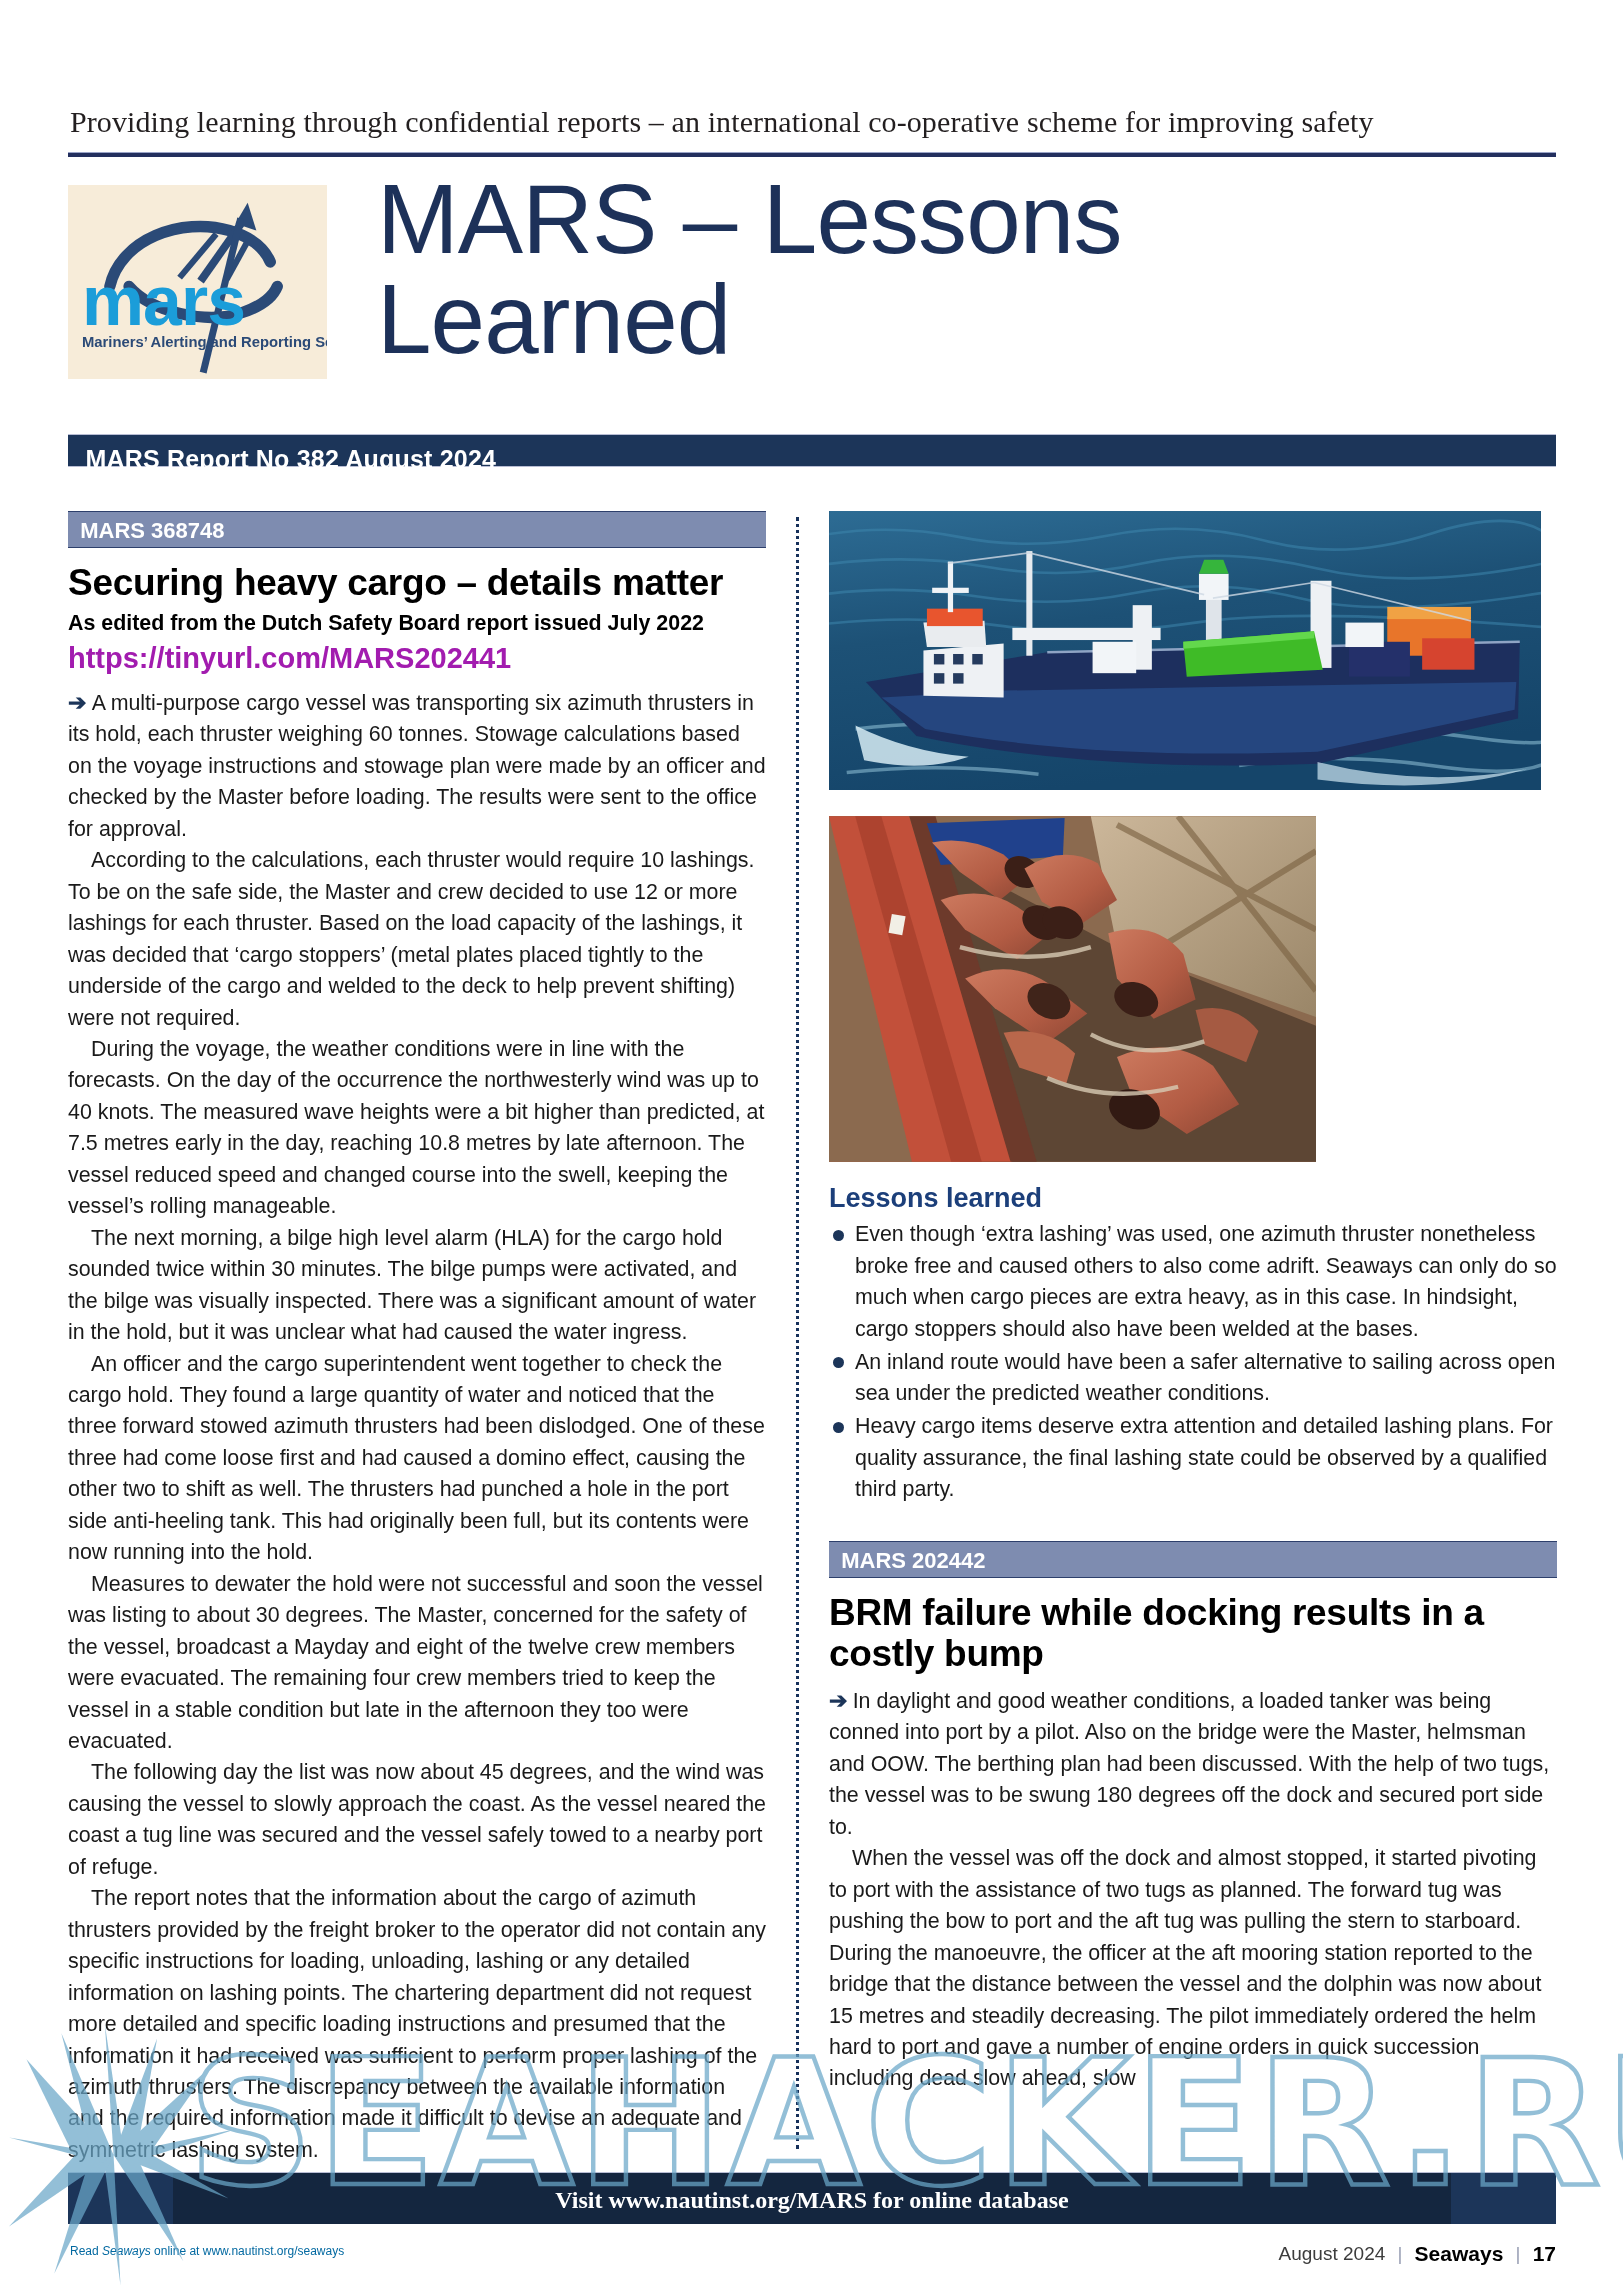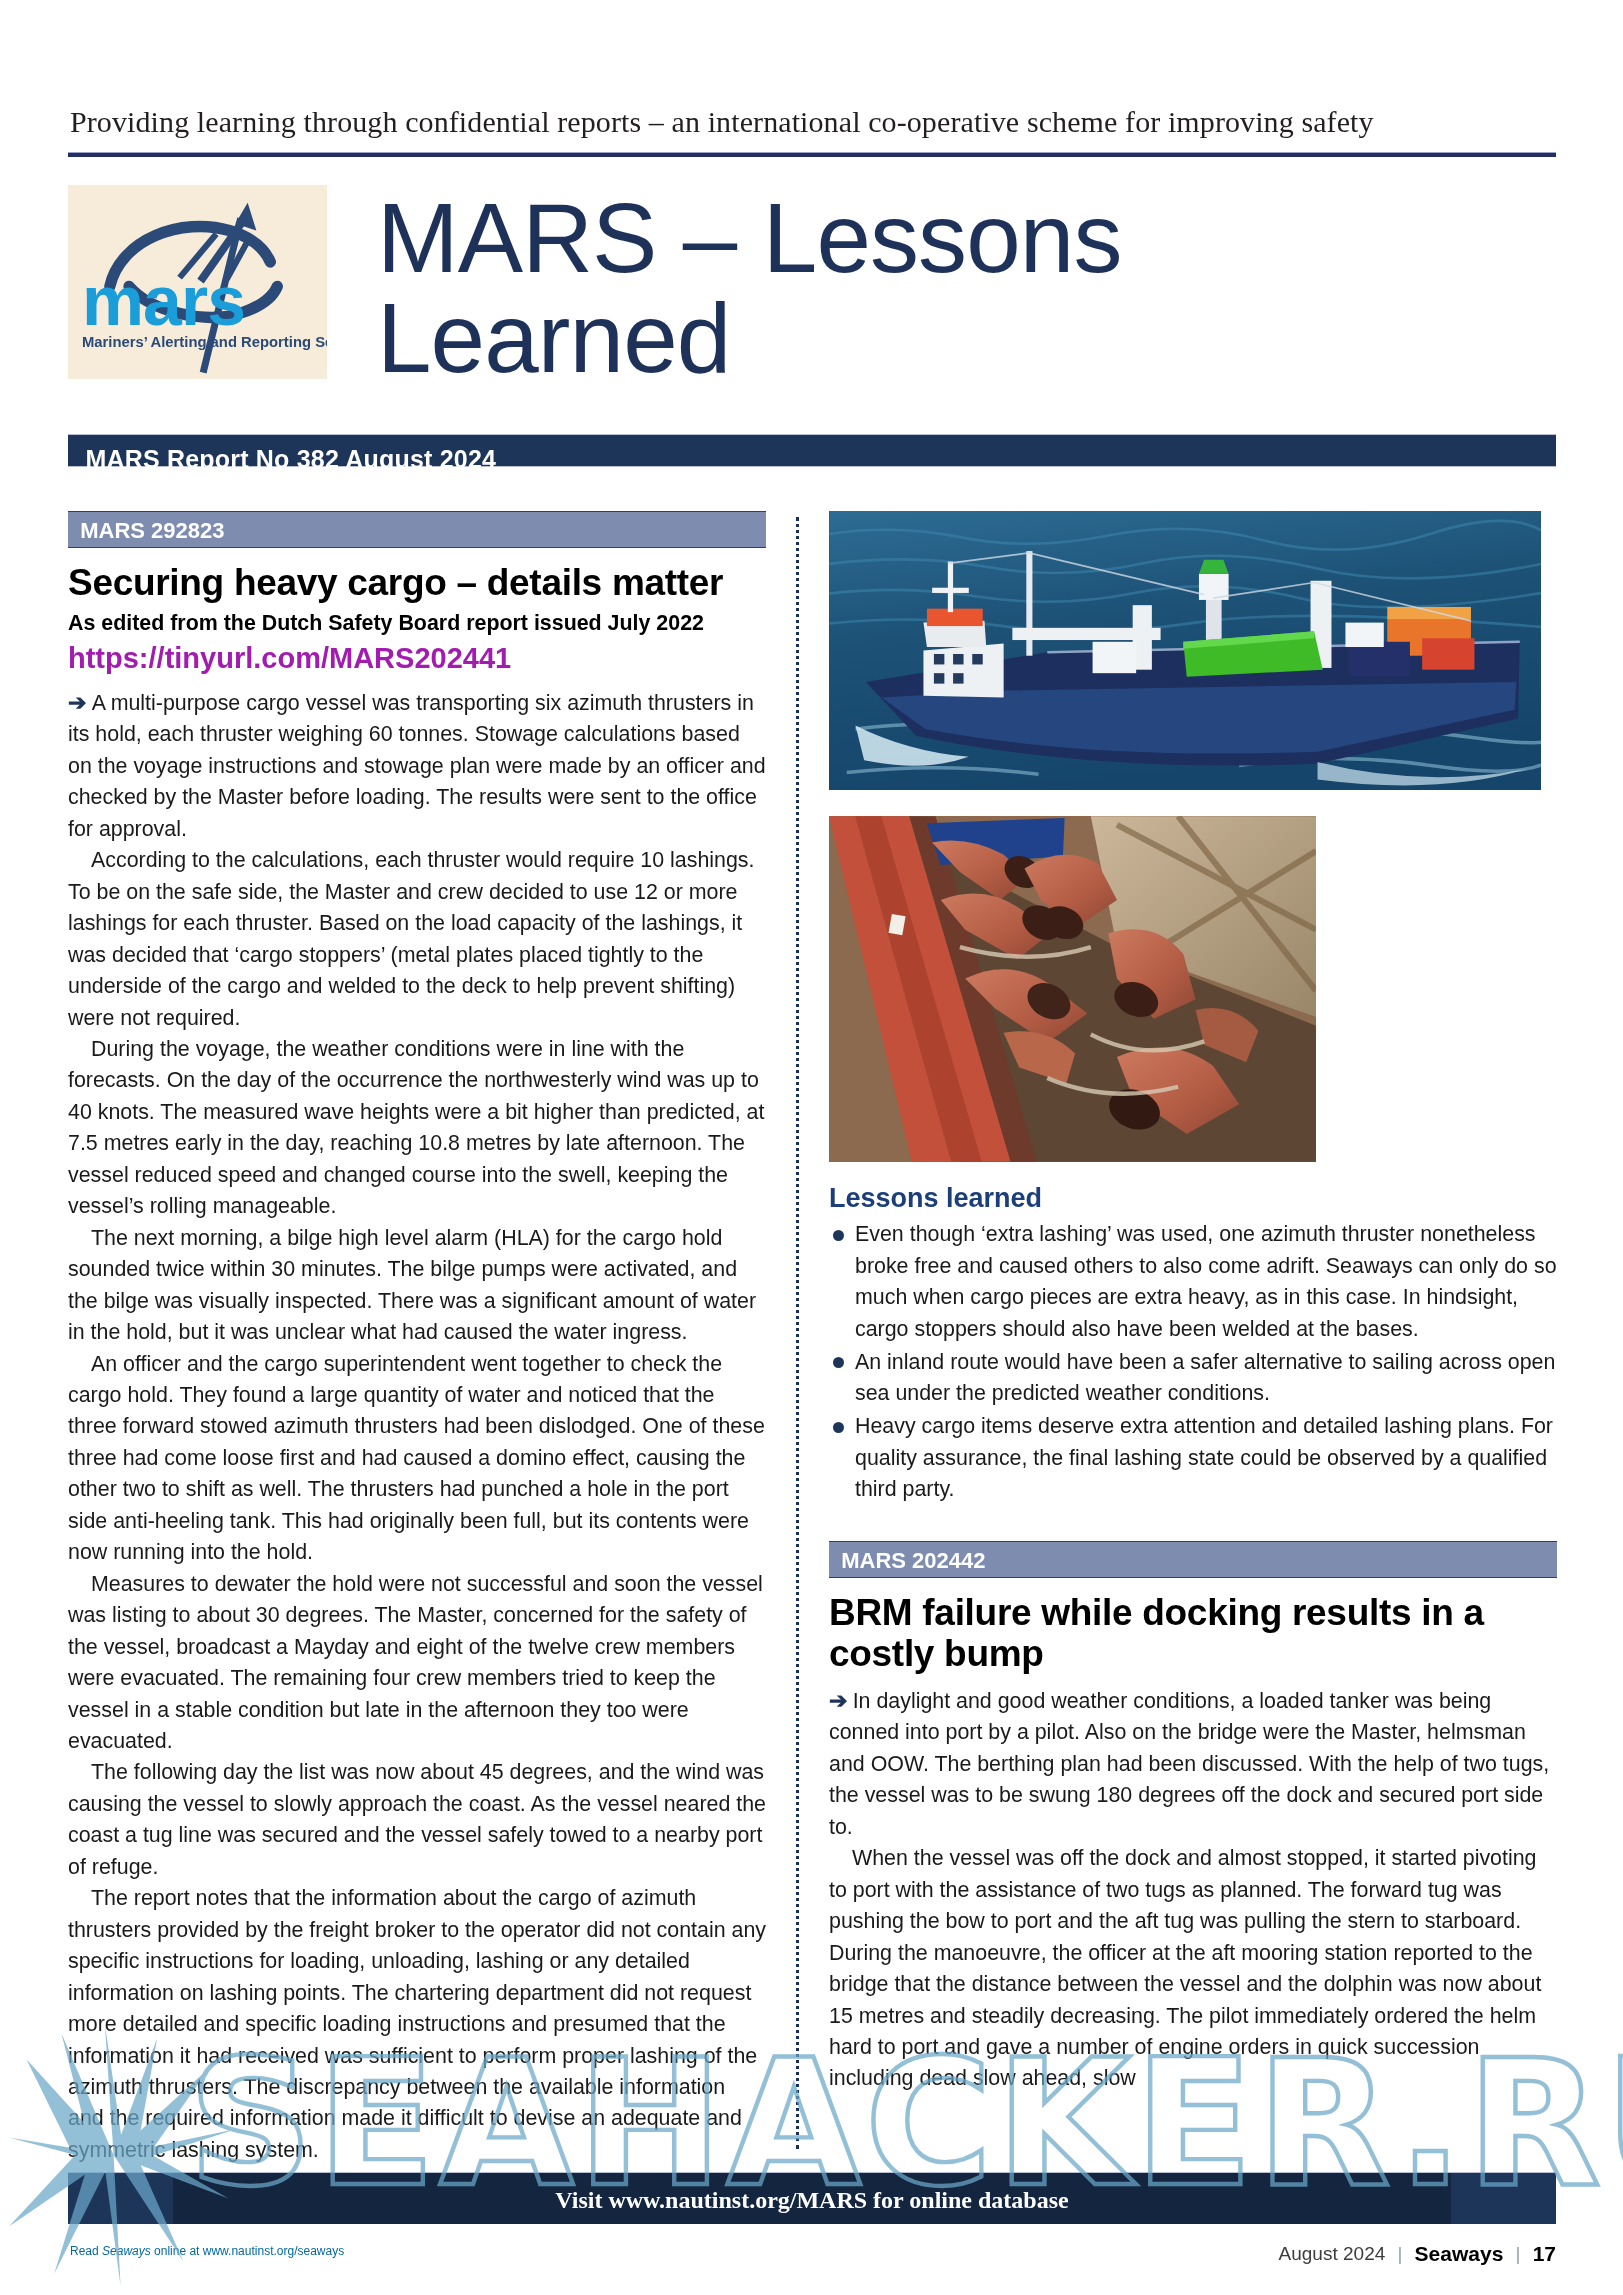--- a/index.html
+++ b/index.html
@@ -49,21 +49,21 @@
     width: 259px;
     height: 194px;
     background: #f7ecd9;
     overflow: hidden;
   }
   .logo-svg { position: absolute; left: 0; top: 0; }
 
   .mast-title {
     position: absolute;
     left: 377px;
-    top: 189px;
+    top: 170px;
     width: 960px;
     font-size: 98px;
     line-height: 1.02;
     font-weight: 300;
     color: #1d3159;
     letter-spacing: -0.9px;
   }
 
   
   .report-bar {
@@ -324,21 +324,21 @@
 
   <div class="report-bar">
     <span>MARS Report No 382 August 2024</span>
   </div>
 
   <div class="col-divider"></div>
 
   <div class="col-left">
 
     <div class="mars-tag">
-      <span>MARS 292823</span>
+      <span>MARS 368748</span>
     </div>
 
     <div class="story-title">Securing heavy cargo – details matter</div>
     <div class="story-source">As edited from the Dutch Safety Board report issued July 2022</div>
     <div class="story-link">https://tinyurl.com/MARS202441</div>
 
     <p class="body first"><span class="arrow">➔</span><span>A multi-purpose cargo vessel was transporting six azimuth thrusters in its hold, each thruster weighing 60 tonnes. Stowage calculations based on the voyage instructions and stowage plan were made by an officer and checked by the Master before loading. The results were sent to the office for approval.</span></p>
     <p class="body">According to the calculations, each thruster would require 10 lashings. To be on the safe side, the Master and crew decided to use 12 or more lashings for each thruster. Based on the load capacity of the lashings, it was decided that ‘cargo stoppers’ (metal plates placed tightly to the underside of the cargo and welded to the deck to help prevent shifting) were not required.</p>
     <p class="body">During the voyage, the weather conditions were in line with the forecasts. On the day of the occurrence the northwesterly wind was up to 40 knots. The measured wave heights were a bit higher than predicted, at 7.5 metres early in the day,  reaching 10.8 metres by late afternoon. The vessel reduced speed and changed course into the swell, keeping the vessel’s rolling manageable.</p>
     <p class="body">The next morning, a bilge high level alarm (HLA) for the cargo hold sounded twice within 30 minutes. The bilge pumps were activated, and the bilge was visually inspected. There was a significant amount of water in the hold, but it was unclear what had caused the water ingress.</p>

